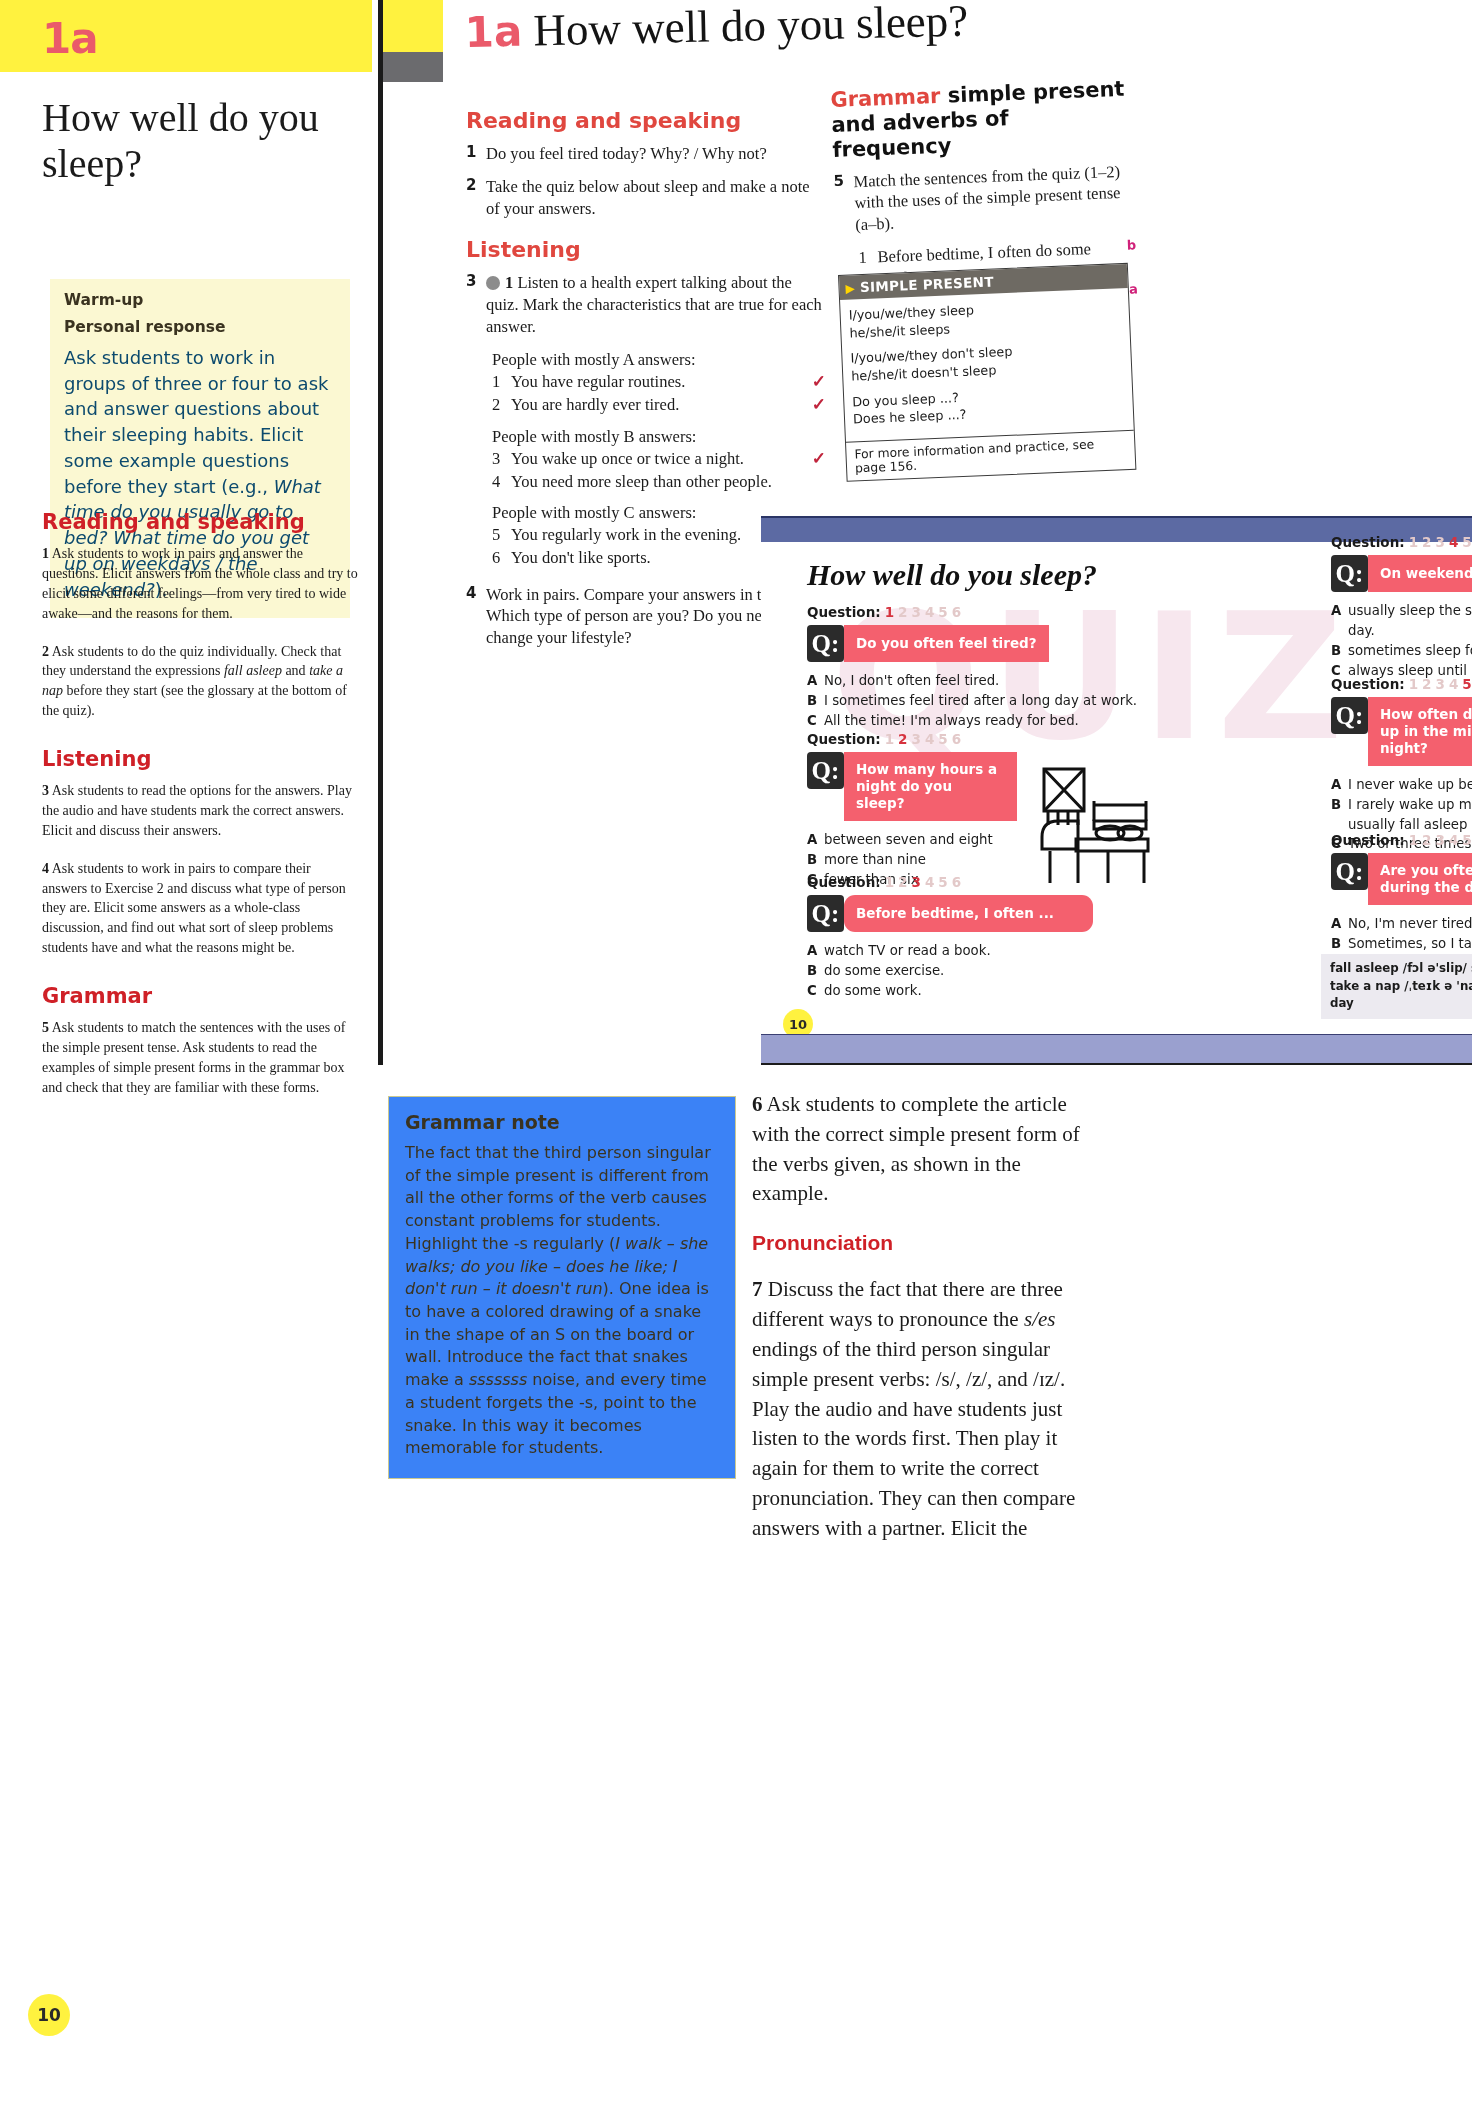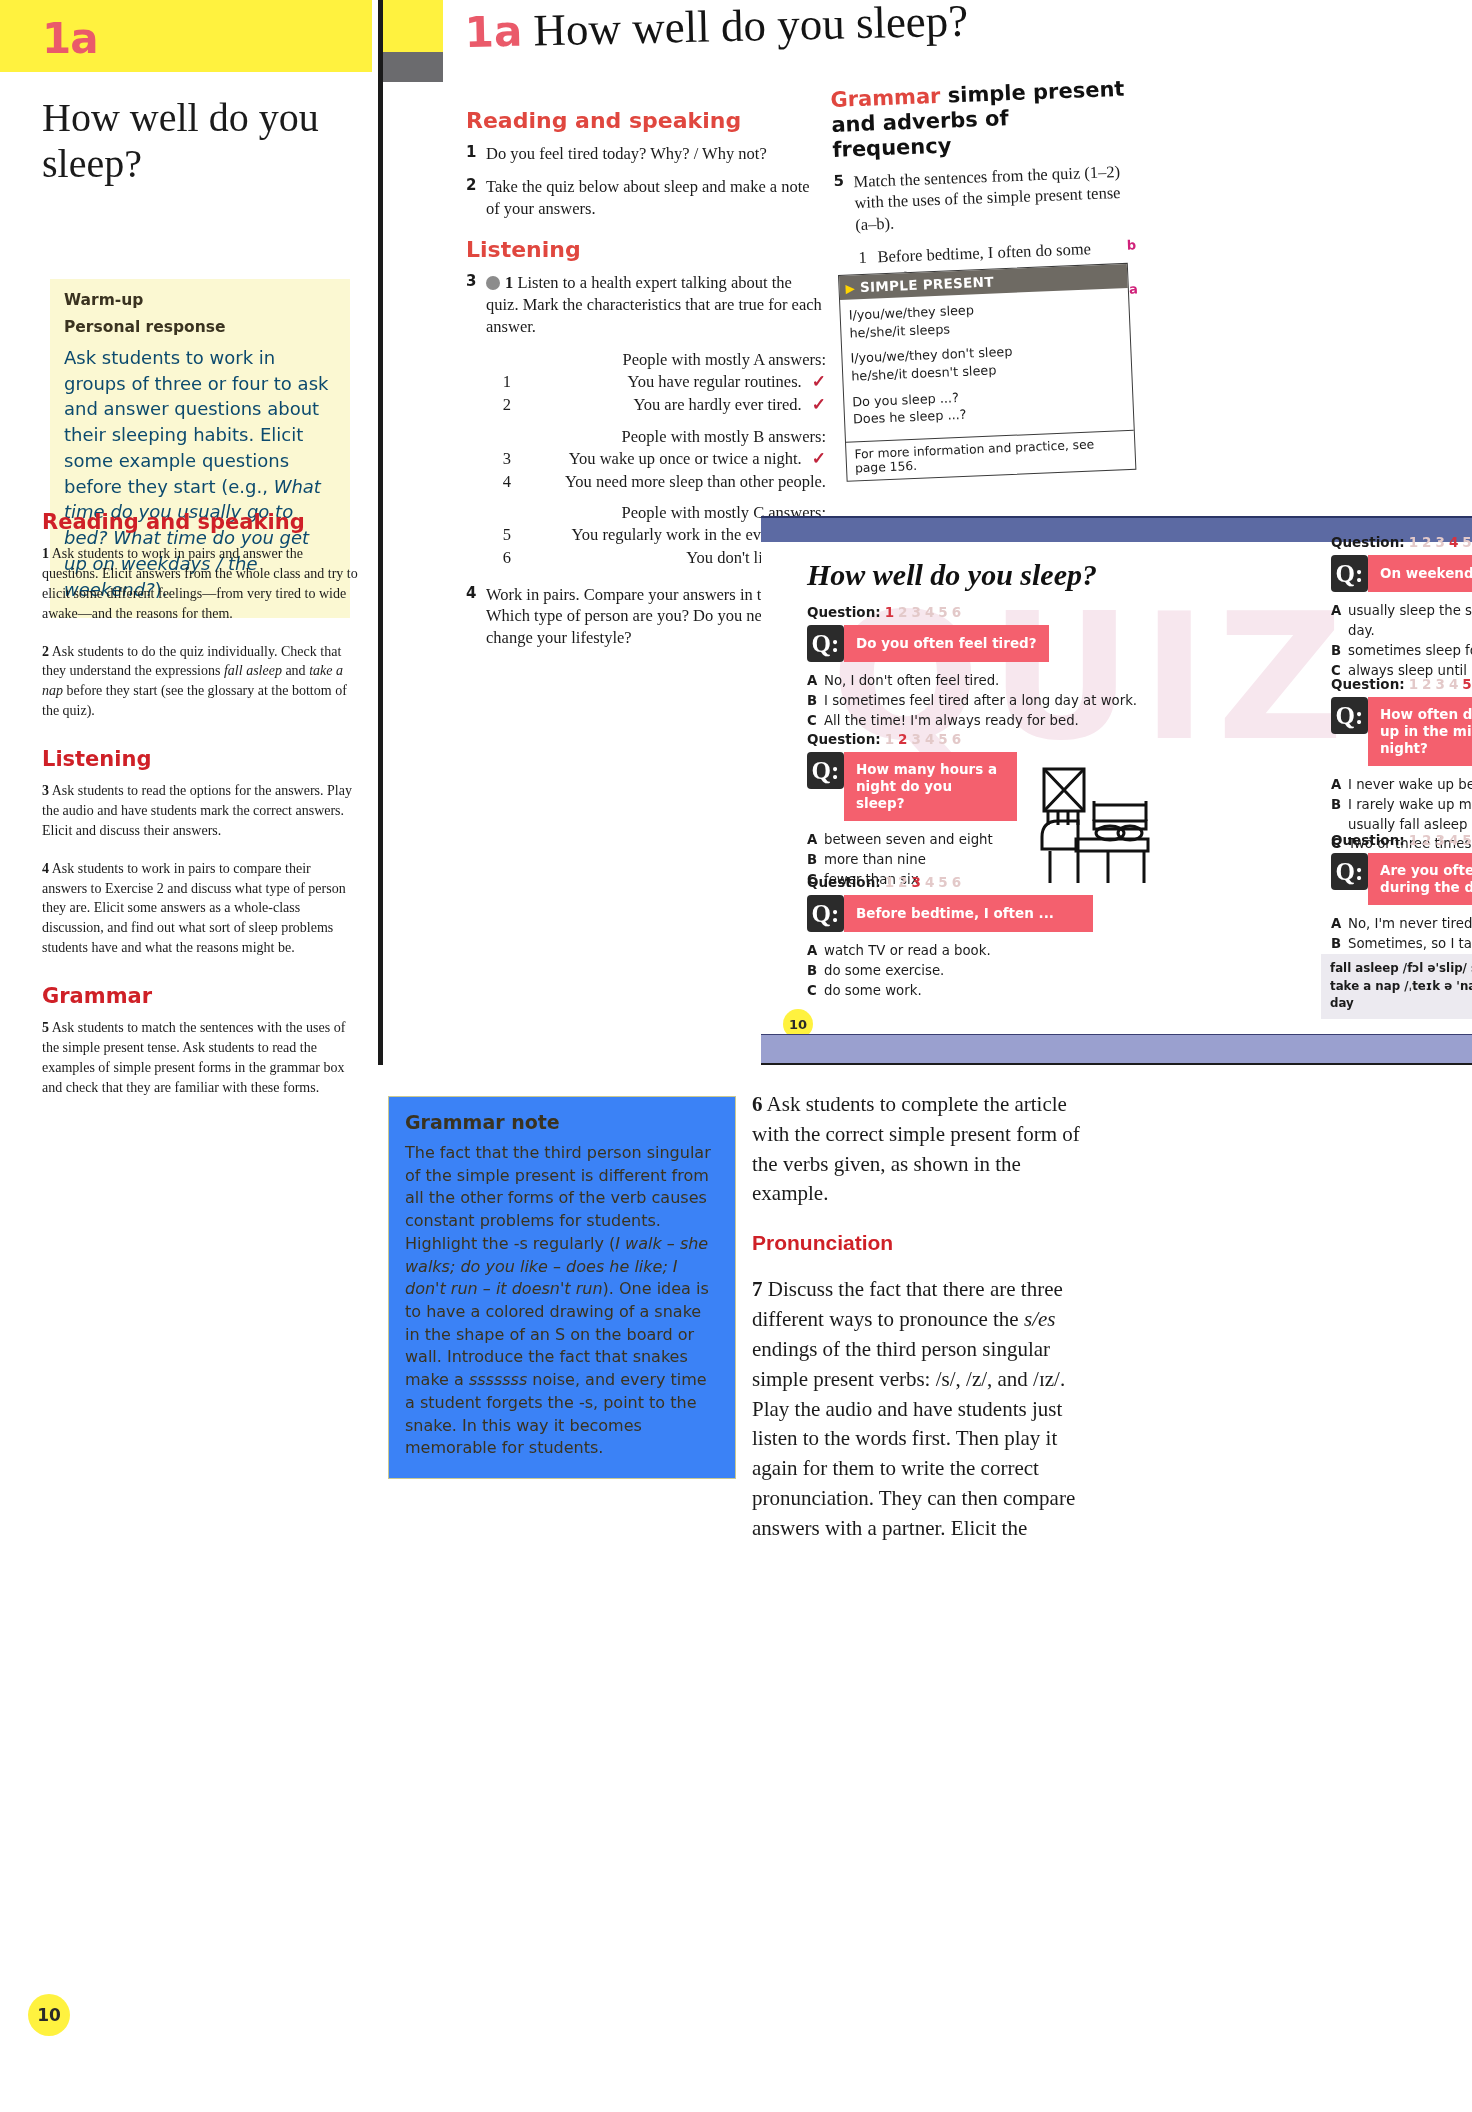--- a/index.html
+++ b/index.html
@@ -116,21 +116,21 @@
     font-size:15px;color:#1b1b1b;width:20px;flex:0 0 20px;
   }
   .sb-item .txt{
     font-family:"Liberation Serif", serif;font-size:16.5px;
     line-height:1.32;color:#1b1b1b;
   }
   .sb-sub{
     font-family:"Liberation Serif", serif;font-size:16.5px;
     line-height:1.35;color:#1b1b1b;margin-left:26px;
   }
-  .sb-sub .grp{margin-top:9px;text-align:right;}
+  .sb-sub .grp{margin-top:9px;}
   .sb-sub .row{display:flex;}
   .sb-sub .row .n{width:19px;flex:0 0 19px;}
   .sb-sub .row .t{flex:1;}
   .tick{color:#c0243c;font-weight:bold;font-size:17px;margin-left:10px;}
   .audio-ico{
     display:inline-block;width:14px;height:14px;border-radius:50%;
     background:#8c8c8c;margin-right:5px;vertical-align:-2px;
   }
 
   
@@ -451,21 +451,21 @@
             <span class="L">C</span>
             <span>fewer than six</span>
           </div>
       </div>
     </div>
 
     <div class="q-block" style="left:46px;top:358px;width:300px;">
       <div class="q-label"><span>Question:</span><span class="dots"><span>1</span><span>2</span><span class="on">3</span><span>4</span><span>5</span><span>6</span></span></div>
       <div class="q-row">
         <div class="q-mark">Q:</div>
-        <div class="q-text" style="width:225px;">Before bedtime, I often ...</div>
+        <div class="q-text" style="width:225px;border-radius:11px;">Before bedtime, I often ...</div>
       </div>
       <div class="q-ans">
         <div class="r">
             <span class="L">A</span>
             <span>watch TV or read a book.</span>
           </div>
         <div class="r">
             <span class="L">B</span>
             <span>do some exercise.</span>
           </div>

